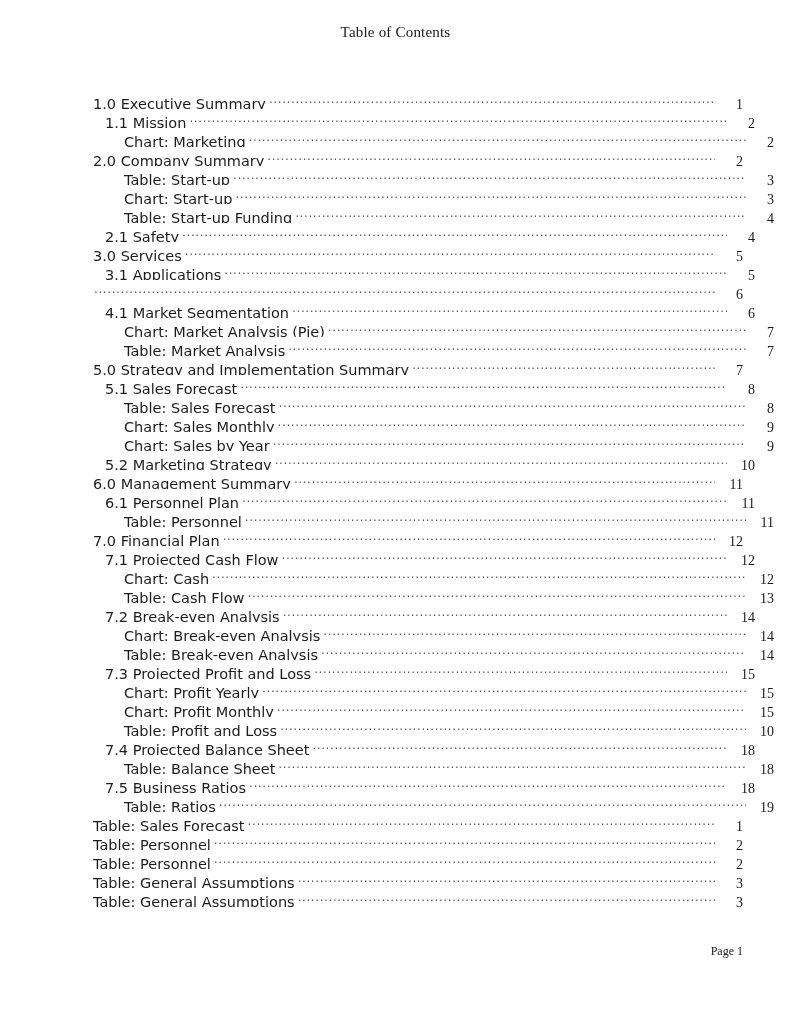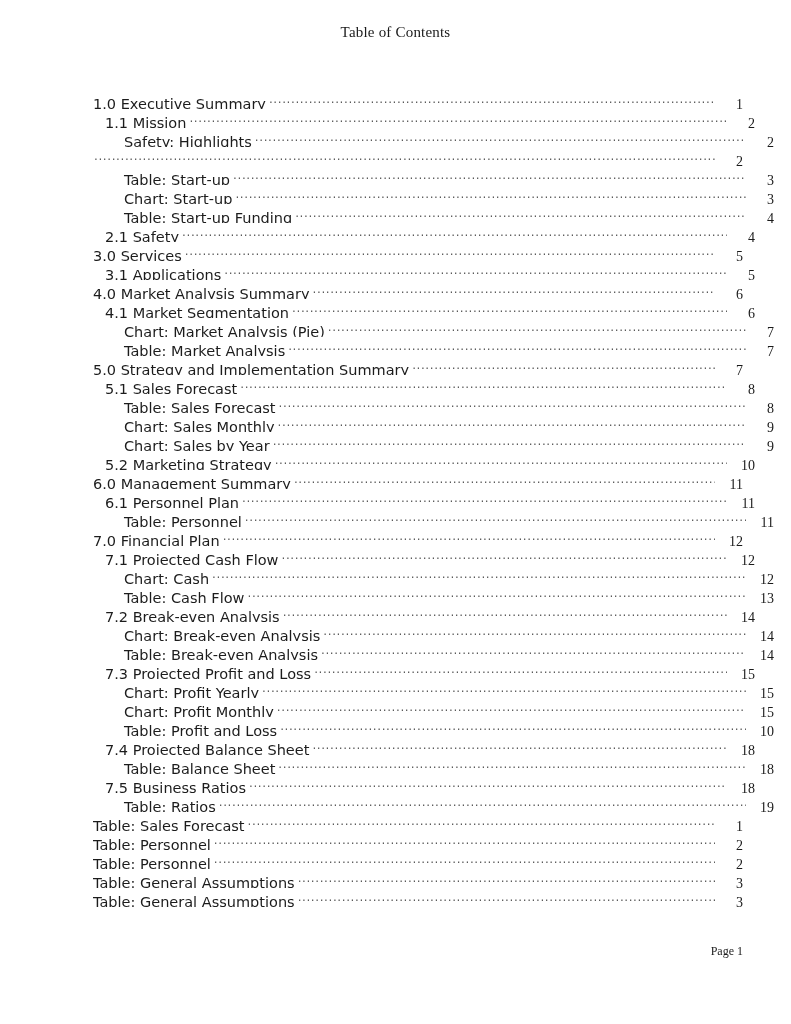--- a/index.html
+++ b/index.html
@@ -102,25 +102,26 @@
         <span class="label">1.0 Executive Summary</span>
         <span class="leader"></span>
         <span class="pageno">1</span>
       </div>
       <div class="toc-entry lvl-2">
         <span class="label">1.1 Mission</span>
         <span class="leader"></span>
         <span class="pageno">2</span>
       </div>
       <div class="toc-entry lvl-3">
-        <span class="label">Safety: Highlights</span>
-        <span class="leader"></span>
-        <span class="pageno">2</span>
-      </div>
-      <div class="toc-entry lvl-1">
+        <span class="label">Chart: Marketing</span>
+        <span class="leader"></span>
+        <span class="pageno">2</span>
+      </div>
+      <div class="toc-entry lvl-1">
+        <span class="label">2.0 Company Summary</span>
         <span class="leader"></span>
         <span class="pageno">2</span>
       </div>
       <div class="toc-entry lvl-3">
         <span class="label">Table: Start-up</span>
         <span class="leader"></span>
         <span class="pageno">3</span>
       </div>
       <div class="toc-entry lvl-3">
         <span class="label">Chart: Start-up</span>
@@ -141,21 +142,20 @@
         <span class="label">3.0 Services</span>
         <span class="leader"></span>
         <span class="pageno">5</span>
       </div>
       <div class="toc-entry lvl-2">
         <span class="label">3.1 Applications</span>
         <span class="leader"></span>
         <span class="pageno">5</span>
       </div>
       <div class="toc-entry lvl-1">
-        <span class="label">4.0 Market Analysis Summary</span>
         <span class="leader"></span>
         <span class="pageno">6</span>
       </div>
       <div class="toc-entry lvl-2">
         <span class="label">4.1 Market Segmentation</span>
         <span class="leader"></span>
         <span class="pageno">6</span>
       </div>
       <div class="toc-entry lvl-3">
         <span class="label">Chart: Market Analysis (Pie)</span>

